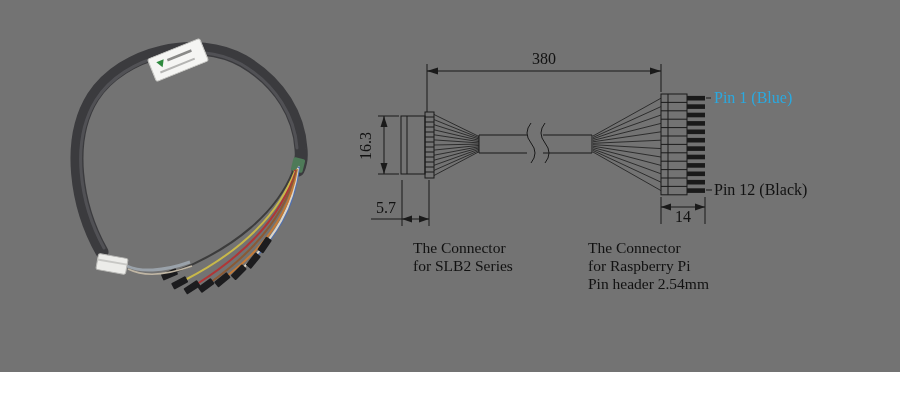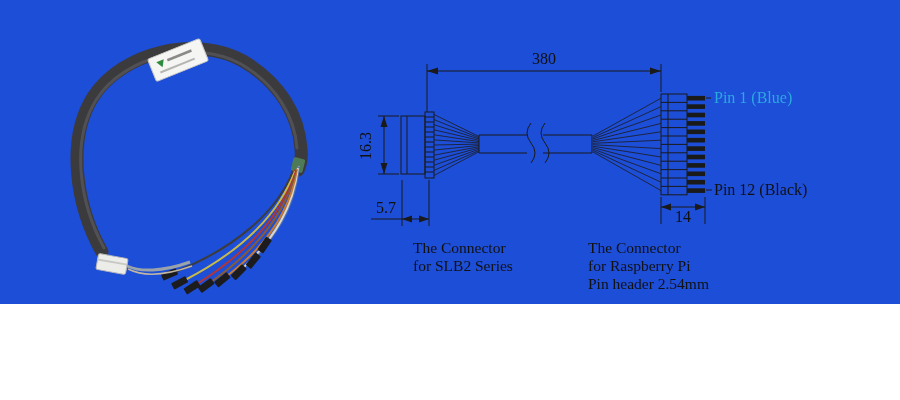--- a/index.html
+++ b/index.html
@@ -3,22 +3,22 @@
 <meta charset="utf-8">
 <style>
   html, body {
     margin: 0;
     padding: 0;
     background: #ffffff;
   }
   #stage {
     position: relative;
     width: 900px;
-    height: 304px;
-    background: #1d4ed8;
+    height: 372px;
+    background: #737373;
     overflow: hidden;
     font-family: "Liberation Serif", "DejaVu Serif", serif;
   }
   svg { display: block; }
   text {
     font-family: "Liberation Serif", "DejaVu Serif", serif;
   }
 </style>
 </head>
 <body>

